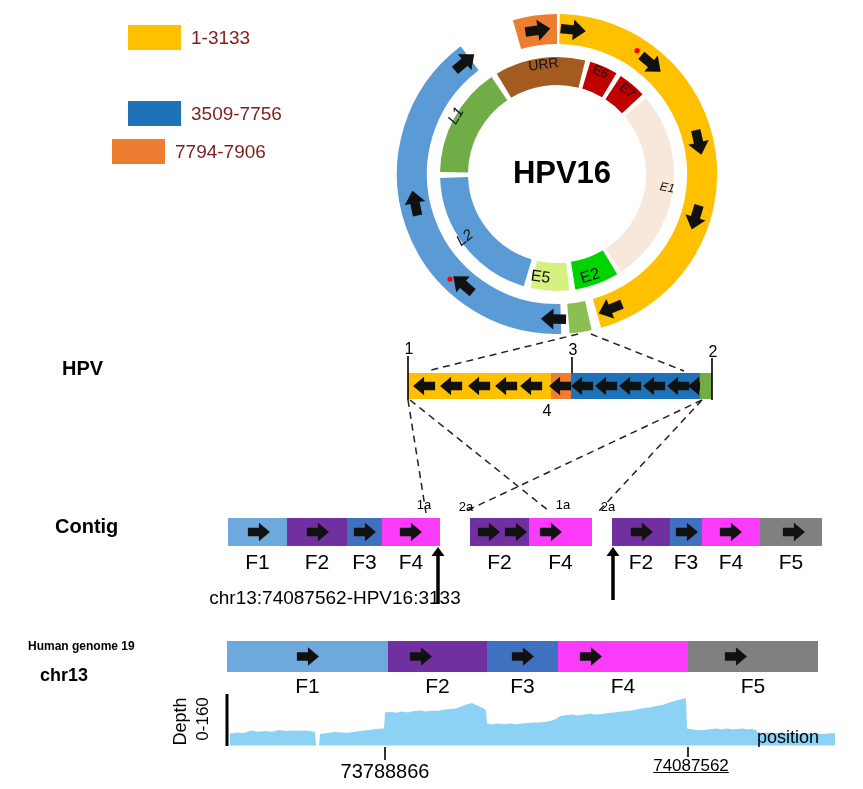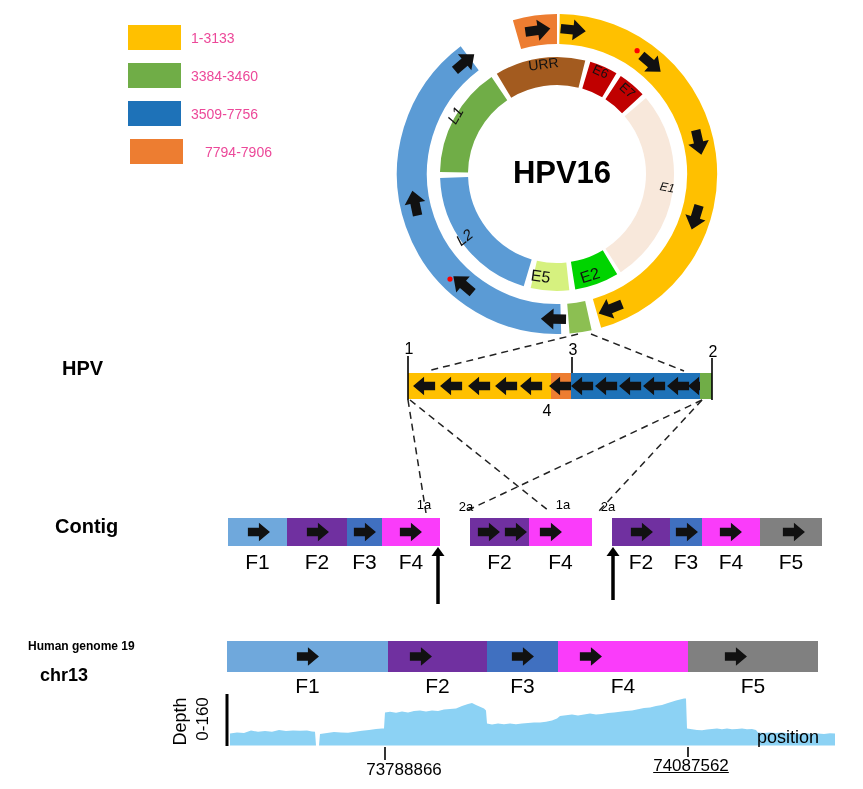--- a/index.html
+++ b/index.html
@@ -6,21 +6,21 @@
   #stage{position:relative;width:863px;height:789px;background:#fff;overflow:hidden;
          font-family:"Liberation Sans",sans-serif;}
   #gfx{position:absolute;left:0;top:0;}
   .lbl{position:absolute;color:#000;white-space:nowrap;line-height:1.05;
        font-family:"Liberation Sans",sans-serif;}
   .ctr{transform:translateX(-50%);}
   .b{font-weight:bold;}
   .rot{transform:rotate(-90deg);text-align:center;}
   .legend-row{position:absolute;display:flex;align-items:center;height:25px;}
   .legend-swatch{width:53px;height:25px;margin-right:10px;flex:0 0 auto;}
-  .legend-label{font-size:14px;color:#ec4899;}
+  .legend-label{font-size:19px;color:#7f1d1d;}
 </style>
 </head>
 <body>
 
 <div id="stage">
   <svg id="gfx" width="863" height="789">
       <path d="M 517.0 34.6 A 145 145 0 0 1 557.0 29.0" stroke="#ED7D31" stroke-width="30" fill="none"></path>
       <path d="M 559.5 29.0 A 145 145 0 0 1 597.0 313.4" stroke="#FFC000" stroke-width="30" fill="none"></path>
       <path d="M 588.4 315.6 A 145 145 0 0 1 568.4 318.6" stroke="#8CBF52" stroke-width="30" fill="none"></path>
       <path d="M 560.8 319.0 A 145 145 0 0 1 469.7 58.2" stroke="#5B9BD5" stroke-width="30" fill="none"></path>
@@ -120,20 +120,21 @@
 
   <div class="lbl ctr b" style="left:562px;top:157px;font-size:31px;">HPV16</div>
 
   <div class="lbl b" style="left:62px;top:358px;font-size:20px;">HPV</div>
 
   <div class="lbl b" style="left:55px;top:516px;font-size:20px;">Contig</div>
 
   <div class="lbl b" style="left:28px;top:640px;font-size:12px;">Human genome 19</div>
   <div class="lbl b" style="left:40px;top:666px;font-size:18px;">chr13</div>
 
+  <div class="lbl ctr" style="left:335px;top:588px;font-size:19px;">chr13:74087562-HPV16:3133</div>
 
   <div class="lbl rot" style="left:150px;top:712px;width:60px;font-size:18px;">Depth</div>
   <div class="lbl rot" style="left:175px;top:710px;width:56px;font-size:17px;">0-160</div>
 
   <div class="lbl ctr" style="left:788px;top:728px;font-size:18px;">position</div>
 <div class="lbl ctr" style="left: 409px; top: 341px; font-size: 16px;">1</div>
     <div class="lbl ctr" style="left: 573px; top: 342px; font-size: 16px;">3</div>
     <div class="lbl ctr" style="left: 713px; top: 344px; font-size: 16px;">2</div>
     <div class="lbl ctr" style="left: 547px; top: 403px; font-size: 16px;">4</div>
     <div class="lbl ctr" style="left: 257.5px; top: 551px; font-size: 21px;">F1</div>
@@ -148,31 +149,27 @@
     <div class="lbl ctr" style="left: 791px; top: 551px; font-size: 21px;">F5</div>
     <div class="lbl ctr" style="left: 424px; top: 498px; font-size: 13px;">1a</div>
     <div class="lbl ctr" style="left: 466px; top: 500px; font-size: 13px;">2a</div>
     <div class="lbl ctr" style="left: 563px; top: 498px; font-size: 13px;">1a</div>
     <div class="lbl ctr" style="left: 608px; top: 500px; font-size: 13px;">2a</div>
     <div class="lbl ctr" style="left: 307.5px; top: 675px; font-size: 21px;">F1</div>
     <div class="lbl ctr" style="left: 437.5px; top: 675px; font-size: 21px;">F2</div>
     <div class="lbl ctr" style="left: 522.5px; top: 675px; font-size: 21px;">F3</div>
     <div class="lbl ctr" style="left: 623px; top: 675px; font-size: 21px;">F4</div>
     <div class="lbl ctr" style="left: 753px; top: 675px; font-size: 21px;">F5</div>
-    <div class="lbl ctr" style="left: 404px; top: 761px; font-size: 17px; text-align: right;">73788866</div>
+    <div class="lbl ctr" style="left: 385px; top: 761px; font-size: 20px; text-align: right;">73788866</div>
     <div class="lbl ctr" style="left: 691px; top: 757px; font-size: 17px; text-decoration: underline;">74087562</div>
     <div class="legend-row" style="left: 128px; top: 25px;">
       <div class="legend-swatch" style="background: rgb(255, 192, 0);"></div>
       <span class="legend-label">1-3133</span>
     </div>
-    <div class="legend-row" style="left: 128px; top: 63px;">
-      <div class="legend-swatch" style="background: rgb(112, 173, 71);"></div>
-      <span class="legend-label">3384-3460</span>
-    </div>
     <div class="legend-row" style="left: 128px; top: 101px;">
       <div class="legend-swatch" style="background: rgb(30, 114, 184);"></div>
       <span class="legend-label">3509-7756</span>
     </div>
-    <div class="legend-row" style="left: 130px; top: 139px; gap: 12px;">
+    <div class="legend-row" style="left: 112px; top: 139px;">
       <div class="legend-swatch" style="background: rgb(237, 125, 49);"></div>
       <span class="legend-label">7794-7906</span>
     </div>
   </div>
 
 </body></html>

